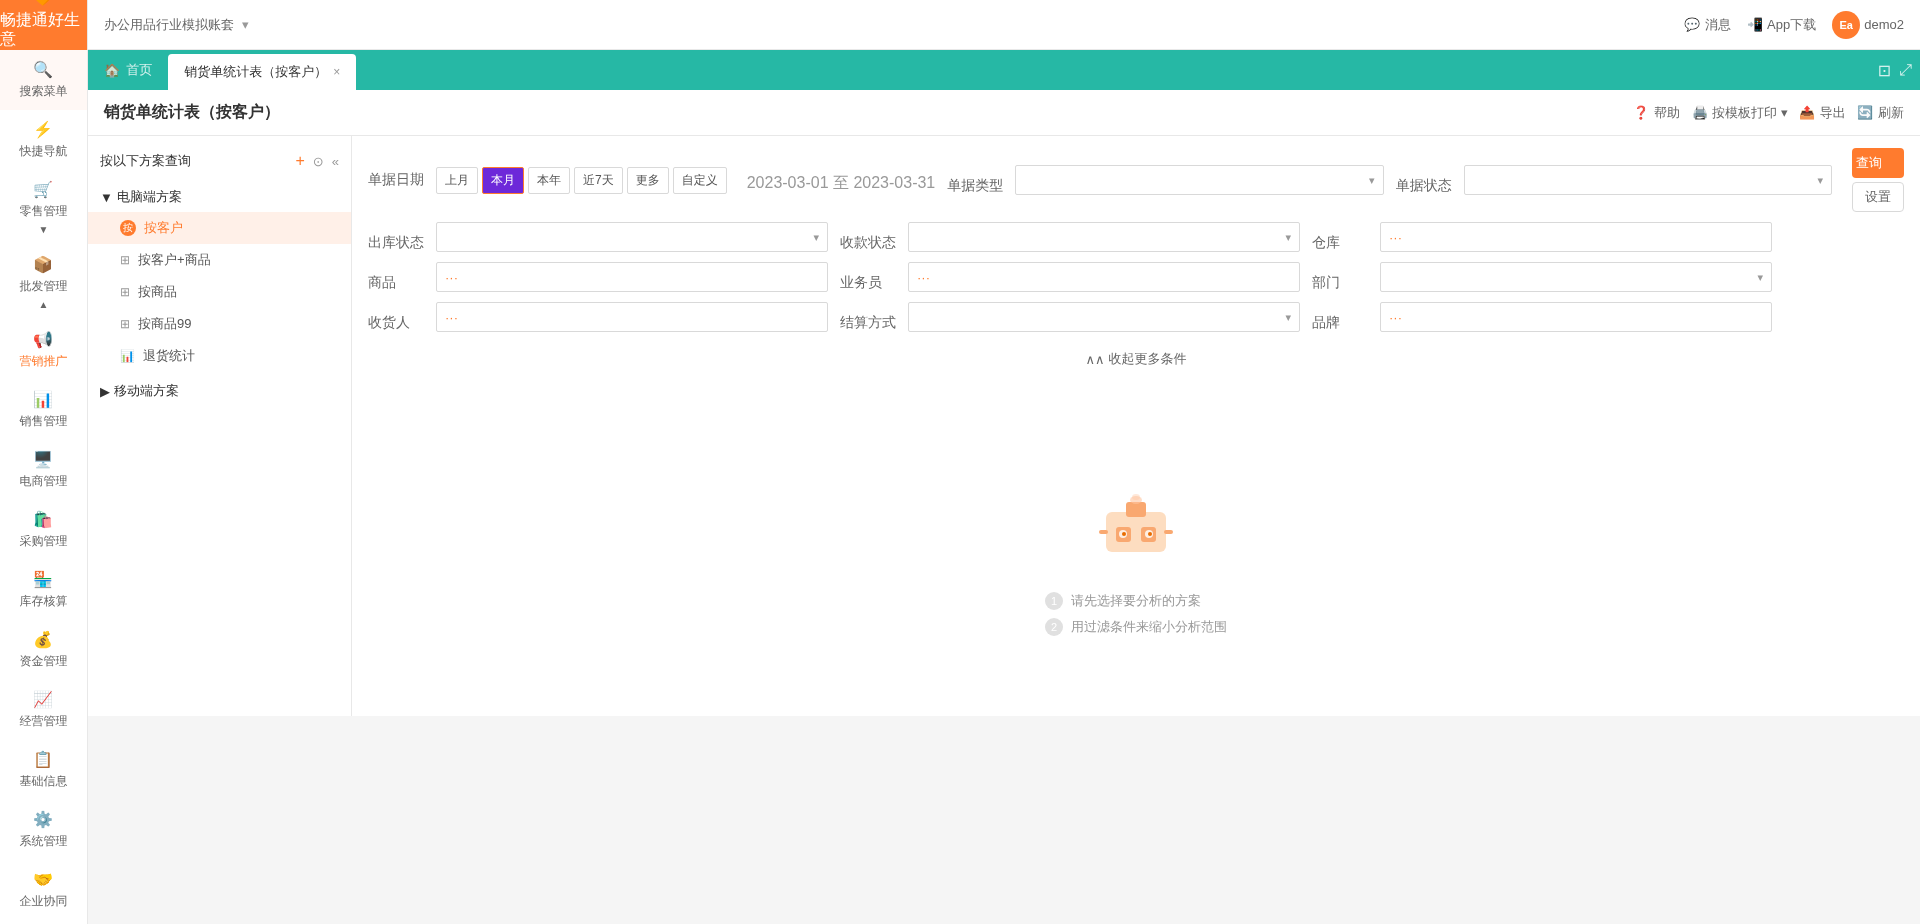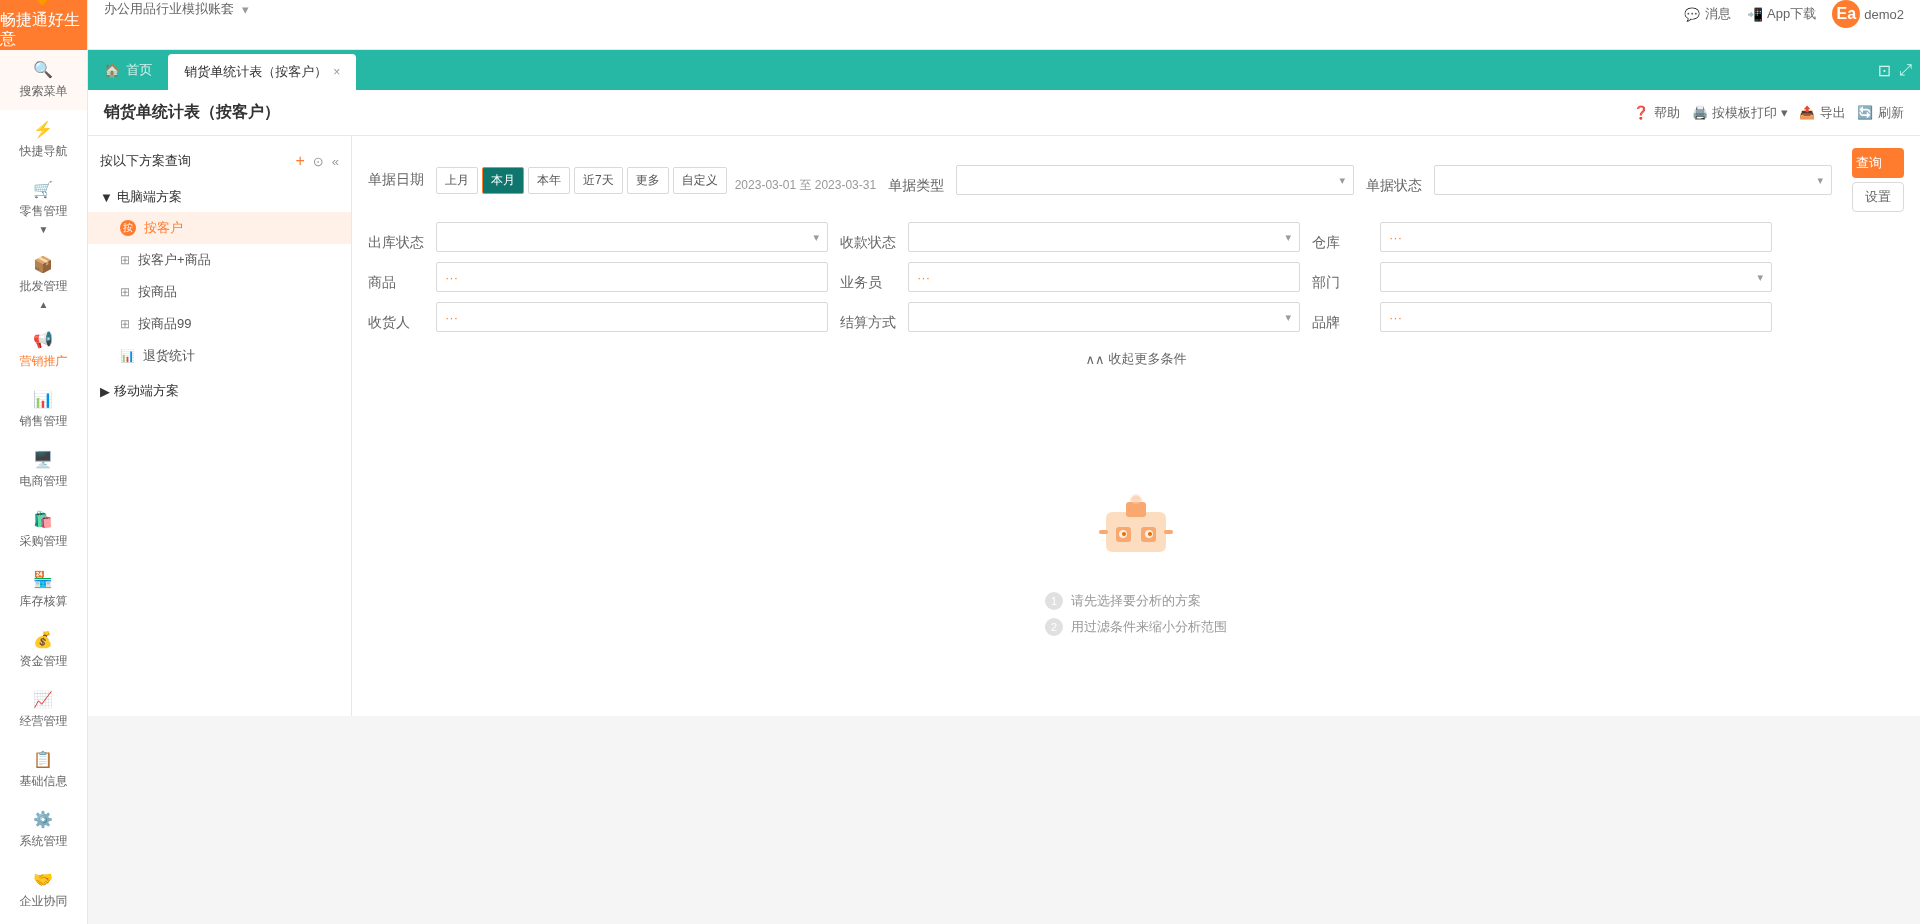--- a/index.html
+++ b/index.html
@@ -12,25 +12,25 @@
     .sidebar-item { padding: 10px 5px; text-align: center; cursor: pointer; font-size: 12px; color: #666; display: flex; flex-direction: column; align-items: center; gap: 4px; }
     .sidebar-item.active { color: #ff7b2e; }
     .sidebar-item-icon { font-size: 16px; }
     .sidebar-item-arrow { font-size: 10px; }
     .sidebar-search { background: #fff8f5; }
 
     
     .main { flex: 1; display: flex; flex-direction: column; overflow: hidden; }
 
     
-    .topbar { height: 50px; background: #fff; display: flex; align-items: flex-start; justify-content: space-between; padding: 0 16px; border-bottom: 1px solid #e8e8e8; }
+    .topbar { height: 50px; background: #fff; display: flex; align-items: center; justify-content: space-between; padding: 0 16px; border-bottom: 1px solid #e8e8e8; }
     .topbar-left { display: flex; align-items: center; gap: 8px; color: #666; font-size: 13px; }
     .topbar-right { display: flex; align-items: center; gap: 16px; color: #666; font-size: 13px; }
     .topbar-right-item { display: flex; align-items: center; gap: 4px; cursor: pointer; }
-    .avatar { width: 28px; height: 28px; border-radius: 50%; background: #ff7b2e; color: #fff; display: flex; align-items: center; justify-content: center; font-size: 16px; font-weight: bold; }
+    .avatar { width: 28px; height: 28px; border-radius: 50%; background: #ff7b2e; color: #fff; display: flex; align-items: center; justify-content: center; font-size: 11px; font-weight: bold; }
 
     
     .tabs { height: 40px; background: #26b8a5; display: flex; align-items: center; padding: 0 0; }
     .tab { height: 40px; display: flex; align-items: center; padding: 0 16px; cursor: pointer; color: rgba(255,255,255,0.8); font-size: 13px; gap: 6px; }
     .tab.home { background: transparent; }
     .tab.active { background: #fff; color: #333; border-radius: 4px 4px 0 0; margin-top: 4px; height: 36px; }
     .tab-close { color: #999; font-size: 12px; cursor: pointer; }
     .tab-expand { margin-left: auto; margin-right: 8px; display: flex; align-items: center; gap: 8px; }
     .tab-expand-btn { color: rgba(255,255,255,0.8); cursor: pointer; font-size: 16px; }
 
@@ -58,22 +58,22 @@
     .scheme-item-icon { width: 16px; height: 16px; border-radius: 50%; background: #ff7b2e; color: #fff; display: flex; align-items: center; justify-content: center; font-size: 10px; flex-shrink: 0; }
     .scheme-sub-icon { color: #999; font-size: 12px; }
 
     
     .filter-form { background: #fff; padding: 12px 16px; }
     .filter-row { display: flex; align-items: center; margin-bottom: 10px; gap: 12px; }
     .filter-item { display: flex; align-items: flex-end; flex: 1; gap: 8px; }
     .filter-label { color: #666; font-size: 14px; white-space: nowrap; min-width: 60px; }
     .filter-date-range { display: flex; align-items: flex-end; gap: 4px; }
     .filter-date-btn { padding: 4px 8px; border: 1px solid #d9d9d9; border-radius: 2px; font-size: 12px; color: #555; cursor: pointer; background: #fff; }
-    .filter-date-btn.active { background: #0f766e; color: #fff; border-color: #ff7b2e; }
-    .filter-date-text { font-size: 12px; color: #999; margin-left: 4px; }
+    .filter-date-btn.active { background: #6d28d9; color: #fff; border-color: #ff7b2e; }
+    .filter-date-text { font-size: 16px; color: #999; margin-left: 16px; }
     .filter-select { flex: 1; border: 1px solid #d9d9d9; border-radius: 2px; padding: 5px 8px; font-size: 13px; color: #333; background: #fff; display: flex; align-items: center; justify-content: space-between; cursor: pointer; min-height: 30px; }
     .filter-select-placeholder { color: #bbb; }
     .filter-select-arrow { color: #999; font-size: 11px; }
     .filter-select-dots { color: #ff7b2e; cursor: pointer; }
 
     
     .collapse-row { display: flex; justify-content: center; padding: 8px 0; background: #fff; margin-bottom: 4px; }
     .collapse-btn { display: flex; align-items: center; gap: 4px; color: #666; font-size: 13px; cursor: pointer; }
 
     

